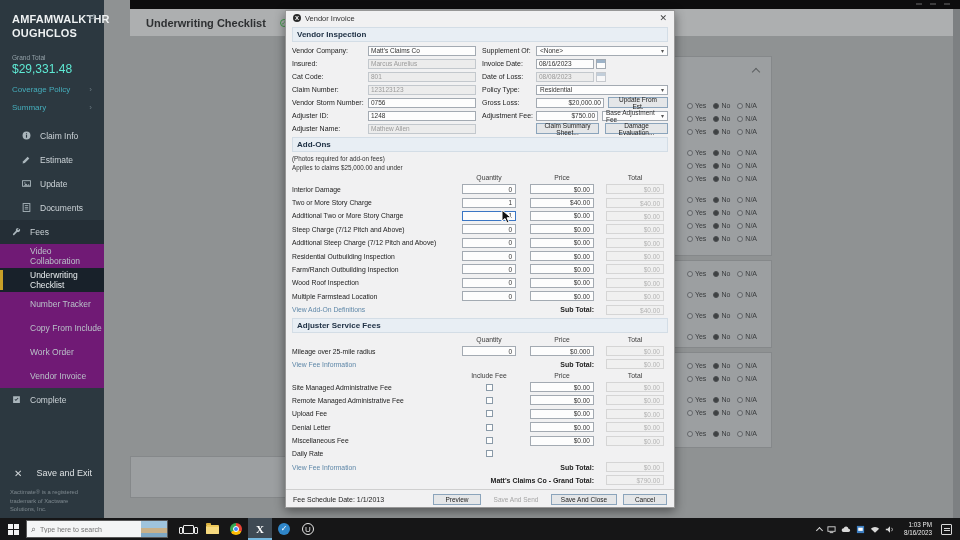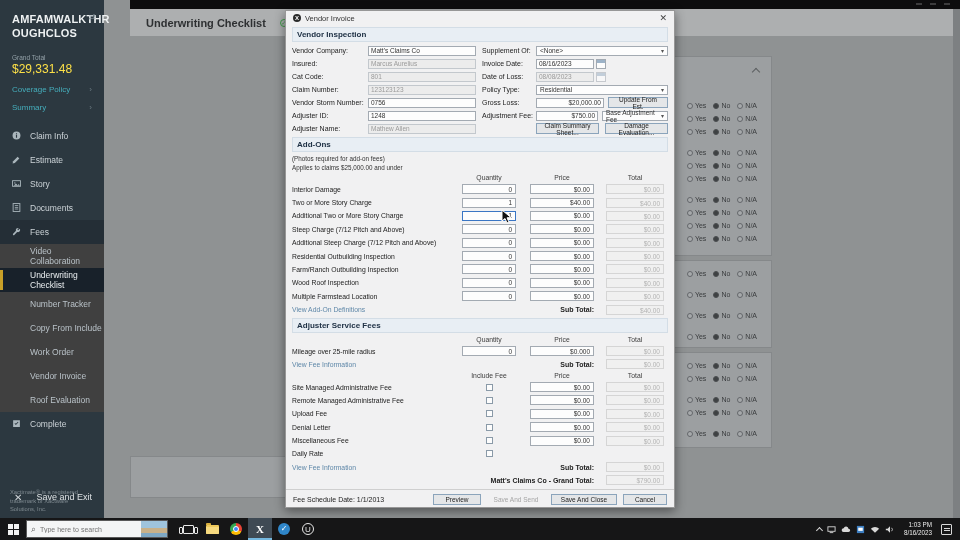--- a/index.html
+++ b/index.html
@@ -6,29 +6,29 @@
   html,body { width:960px; height:540px; overflow:hidden; }
   body { font-family:"Liberation Sans", sans-serif; }
   .screen { position:relative; width:960px; height:540px; background:#8f9293; overflow:hidden; }
 
   
   .sidebar { position:absolute; left:0; top:0; width:104px; height:518px; background:#2c3840; z-index:5; color:#c7ced2; }
   .side-head { position:relative; padding:12px 12px 0 12px; }
   .side-title { font-size:11px; font-weight:bold; color:#eef1f2; line-height:1.3; letter-spacing:.2px; width:104px; word-break:break-all; }
   .swap-icon { position:absolute; right:8px; top:12px; font-size:9px; color:#8troke:#93a0a8; color:#93a0a8; }
   .gt-label { font-size:6.5px; color:#93a0a7; margin:13px 12px 1px; }
-  .gt-value { font-size:12px; color:#fde047; margin:0 12px; }
+  .gt-value { font-size:12px; color:#5eead4; margin:0 12px; }
   .side-link { display:flex; justify-content:space-between; align-items:center; padding:0 12px; margin-top:9px; font-size:8px; color:#45aebc; }
   .side-link .chev { color:#6b7a82; font-size:8px; }
-  .side-menu { margin-top:12px; }
+  .side-menu { margin-top:12px;padding-left:10px; }
   .side-item { display:flex; align-items:center; height:24px; padding-left:12px; font-size:8.5px; color:#ccd3d7; }
   .side-item .ic { width:18px; display:flex; align-items:center; color:#aab6bc; }
   .side-item .ic svg { width:9px; height:9px; fill:#aab6bc; }
   .tools-block { background:#242e36; }
-  .side-sub { position:relative; display:flex; align-items:center; height:24px; padding-left:30px; font-size:8.5px; color:#b9c2c8; background:#404040; }
+  .side-sub { position:relative; display:flex; align-items:center; height:24px; padding-left:30px; font-size:8.5px; color:#b9c2c8; background:#701a75; }
   .side-sub.active { background:#18212a; color:#e9edef; }
   .side-sub .active-bar { display:none; position:absolute; left:0; top:2px; bottom:2px; width:3px; background:#c8a028; }
   .side-sub.active .active-bar { display:block; }
   .side-exit { display:flex; align-items:center; gap:14px; padding-left:14px; margin-top:56px; font-size:9px; color:#dde1e3; }
   .side-exit .x { font-size:10px; color:#cfd4d7; }
   .side-foot { position:absolute; left:0; bottom:4px; padding:0 10px; font-size:5.8px; line-height:1.5; color:#7f8a90; }
 
   
   .main { position:absolute; left:130px; top:0; width:830px; height:518px; background:#8f9293; }
   .app-topstrip { position:absolute; left:0; top:0; width:100%; height:9px; background:#0d0d0e; }
@@ -497,21 +497,21 @@
           <span>Estimate</span>
         </div>
         <div class="side-item">
           <span class="ic">
             <svg viewBox="0 0 16 16" width="9" height="9">
               <rect x="1" y="3" width="14" height="10" fill="none" stroke="#aab6bc" stroke-width="1.6"></rect>
               <circle cx="5" cy="7" r="1.2" fill="#aab6bc"></circle>
               <path d="M3 12l4-4 3 3 2-2 2 3z" fill="#aab6bc"></path>
             </svg>
           </span>
-          <span>Story</span>
+          <span>Update</span>
         </div>
         <div class="side-item">
           <span class="ic">
             <svg viewBox="0 0 16 16" width="9" height="9">
               <rect x="2" y="1" width="12" height="14" fill="none" stroke="#aab6bc" stroke-width="1.6"></rect>
               <rect x="5" y="4" width="6" height="1.4" fill="#aab6bc"></rect>
               <rect x="5" y="7" width="6" height="1.4" fill="#aab6bc"></rect>
               <rect x="5" y="10" width="6" height="1.4" fill="#aab6bc"></rect>
             </svg>
           </span>
@@ -539,23 +539,20 @@
             <span>Number Tracker</span>
           </div>
           <div class="side-sub">
             <span>Copy From Include</span>
           </div>
           <div class="side-sub">
             <span>Work Order</span>
           </div>
           <div class="side-sub">
             <span>Vendor Invoice</span>
-          </div>
-          <div class="side-sub">
-            <span>Roof Evaluation</span>
           </div>
         </div>
     </div>
     <div class="side-item">
       <span class="ic">
         <svg viewBox="0 0 16 16">
             <path d="M2 2h12v12H2zM4.5 8.2l2.4 2.4 4.6-4.9-1.1-1L6.9 8.4 5.5 7.1z" fill-rule="evenodd"></path>
           </svg>
       </span>
       <span>Complete</span>

